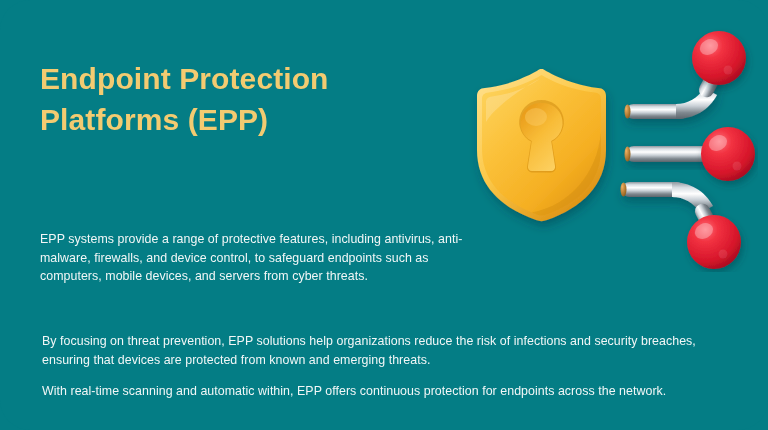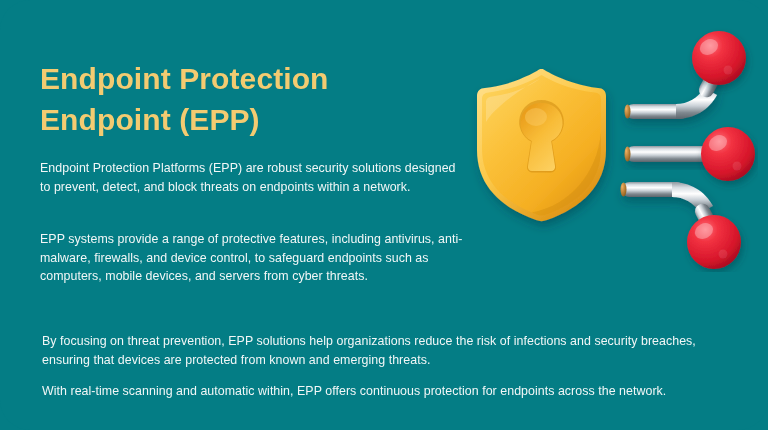--- a/index.html
+++ b/index.html
@@ -63,24 +63,23 @@
     height: 250px;
   }
 </style>
 </head>
 <body>
 
 <div class="slide">
 
   <h1 class="title">
     <span class="title-line">Endpoint Protection</span>
-    <span class="title-line">Endpoint (EPP)</span>
+    <span class="title-line">Platforms (EPP)</span>
   </h1>
 
-  <p class="para para-1">Endpoint Protection Platforms (EPP) are robust security solutions designed to prevent, detect, and block threats on endpoints within a network.</p>
   <p class="para para-2">EPP systems provide a range of protective features, including antivirus, anti-malware, firewalls, and device control, to safeguard endpoints such as computers, mobile devices, and servers from cyber threats.</p>
   <p class="para para-3">By focusing on threat prevention, EPP solutions help organizations reduce the risk of infections and security breaches, ensuring that devices are protected from known and emerging threats.</p>
   <p class="para para-4">With real-time scanning and automatic within, EPP offers continuous protection for endpoints across the network.</p>
 
   <div class="illustration">
     <svg viewBox="0 0 292 250" xmlns="http://www.w3.org/2000/svg">
       <defs>
         <linearGradient id="shieldGrad" x1="0.12" y1="0.05" x2="0.9" y2="0.98">
           <stop offset="0%" stop-color="#FDD159"></stop>
           <stop offset="32%" stop-color="#FBC13A"></stop>

